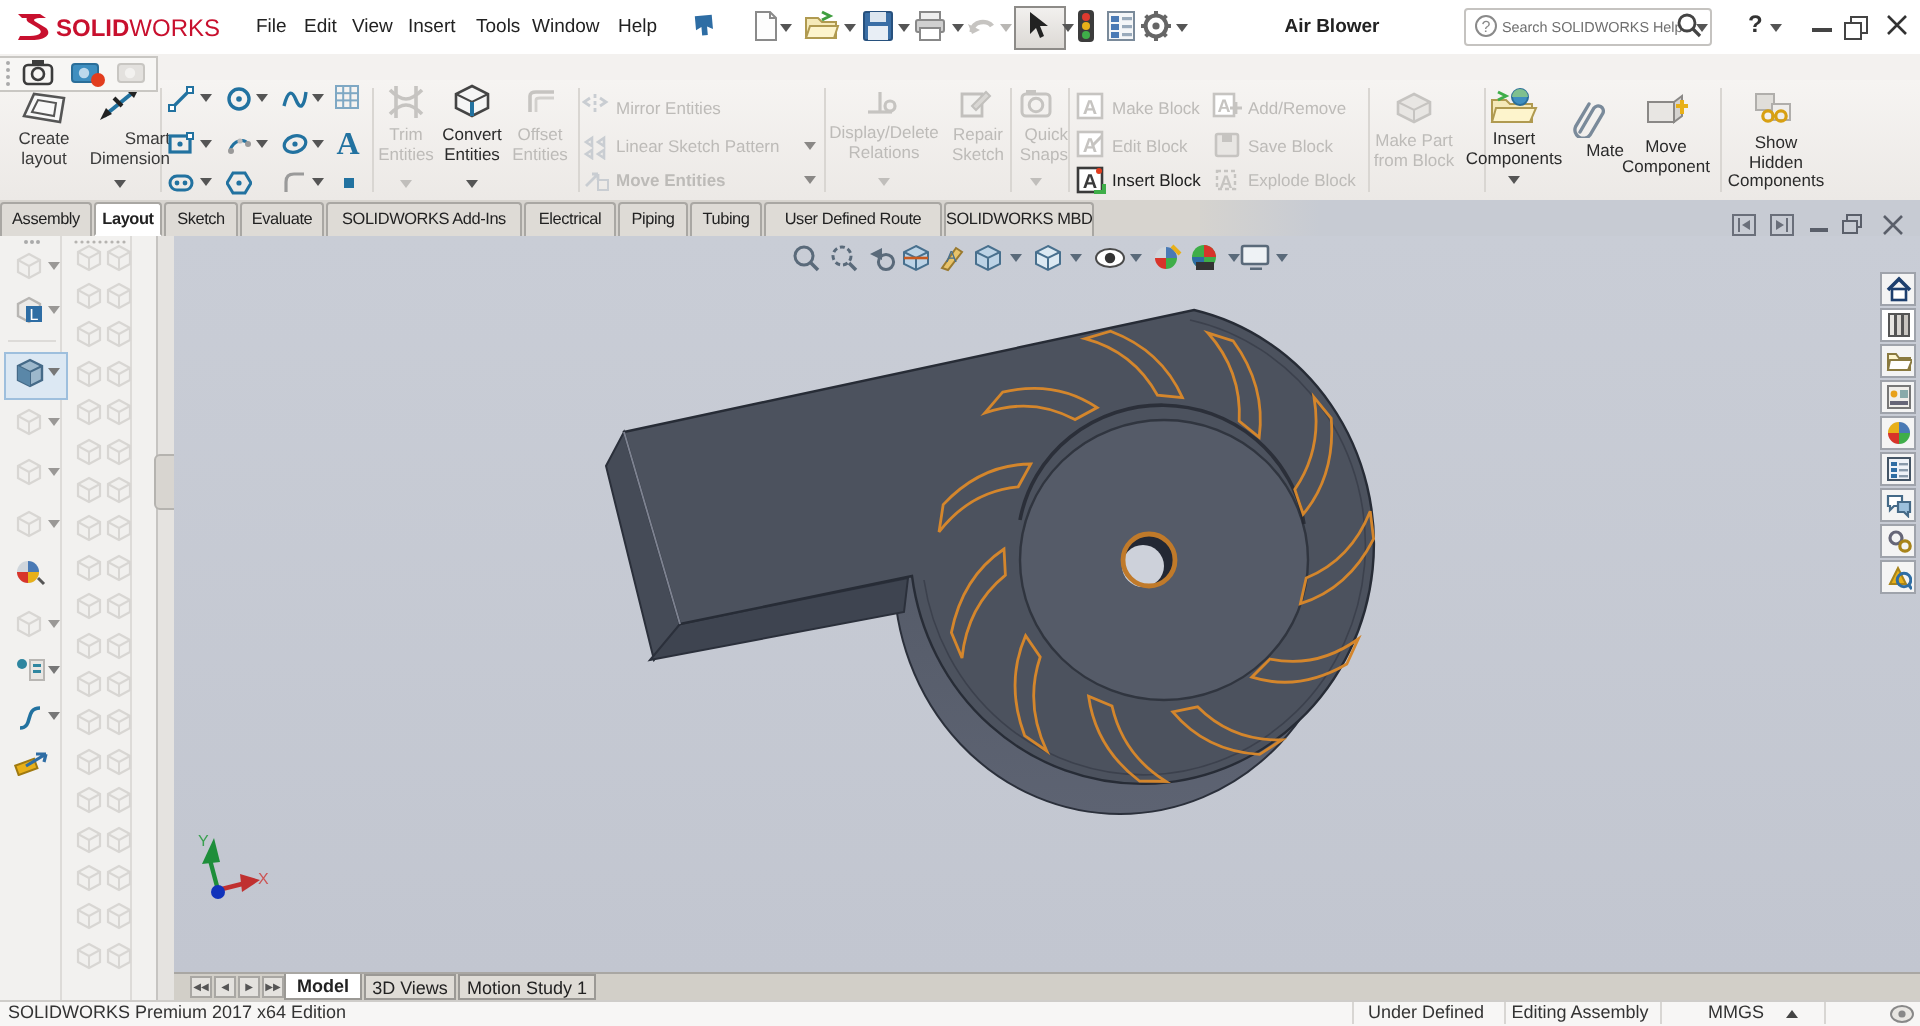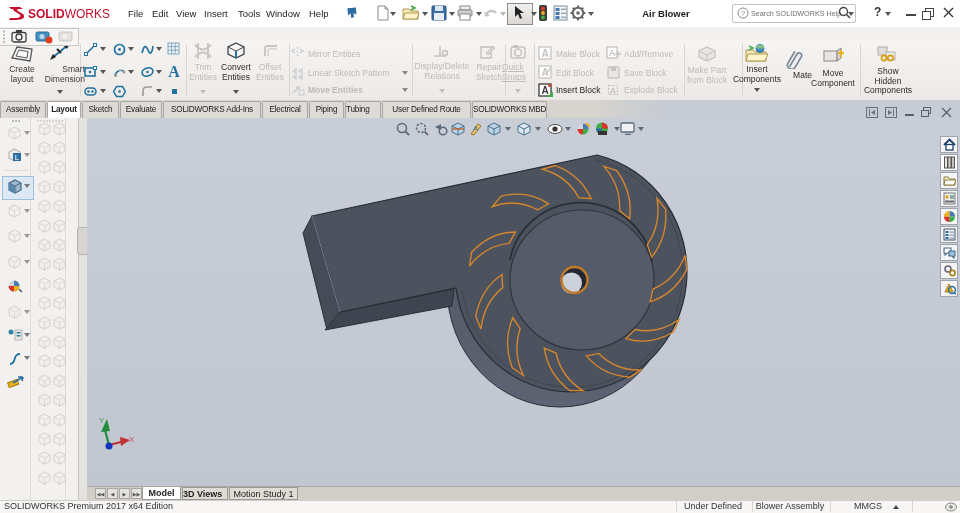--- a/index.html
+++ b/index.html
@@ -274,21 +274,21 @@
 <svg style="position:absolute;left:478px;top:44px;" width="20" height="17" viewBox="0 0 20 17">
     <path d="M3,3 L13,3 L13,14 L3,14 Z" fill="#f2f1ef" stroke="#c2c0bd" stroke-width="1.4"></path>
     <path d="M8,9 L15,2 L17,4 L10,11 Z" fill="#d9d7d4" stroke="#c2c0bd"></path>
   </svg>
 <div style="position:absolute;left:471px;top:62px;width:36px;text-align:center;font-size:8.5px;color:#bdbbb8;font-weight:normal;line-height:10px;">Repair<br>Sketch</div>
 <svg style="position:absolute;left:509px;top:44px;" width="19" height="16" viewBox="0 0 19 16">
     <rect x="2" y="3" width="14" height="11" rx="2" fill="none" stroke="#c6c4c1" stroke-width="1.5"></rect>
     <circle cx="9" cy="8.5" r="3.4" fill="none" stroke="#c6c4c1" stroke-width="1.5"></circle>
     <rect x="4" y="1" width="5" height="2.5" fill="#c6c4c1"></rect>
   </svg>
-<div style="position:absolute;left:502px;top:62px;width:32px;text-align:left;font-size:8.5px;color:#bdbbb8;font-weight:normal;line-height:10px;text-decoration:underline;">Quick<br>Snaps</div>
+<div style="position:absolute;left:502px;top:62px;width:32px;text-align:right;font-size:8.5px;color:#bdbbb8;font-weight:normal;line-height:10px;">Quick<br>Snaps</div>
 <div style="position:absolute;left:515px;top:89px;width:0;height:0;border-left:3px solid transparent;border-right:3px solid transparent;border-top:4px solid #c0bebb"></div>
 <svg style="position:absolute;left:538px;top:46px;" width="15" height="15" viewBox="0 0 15 15">
     <rect x="1" y="1" width="12" height="12" fill="#fff" stroke="#c6c4c1" stroke-width="1.3"></rect>
     <text x="7" y="11" text-anchor="middle" font-family="Liberation Sans, sans-serif" font-size="10" font-weight="bold" fill="#c6c4c1">A</text>
   </svg>
 <div style="position:absolute;left:556px;top:49px;white-space:nowrap;font-size:8.5px;color:#bdbbb8;font-weight:normal;">Make Block</div>
 <svg style="position:absolute;left:538px;top:65px;" width="15" height="15" viewBox="0 0 15 15">
     <rect x="1" y="1" width="12" height="12" fill="#fff" stroke="#c6c4c1" stroke-width="1.3"></rect>
     <text x="7" y="11" text-anchor="middle" font-family="Liberation Sans, sans-serif" font-size="10" font-weight="bold" fill="#c6c4c1">A</text>
     <path d="M8,8 L13,3" stroke="#c6c4c1" stroke-width="1.5"></path>
@@ -351,21 +351,21 @@
 <div style="position:absolute;left:857px;top:67px;width:62px;text-align:center;font-size:8.5px;color:#2b2b2b;font-weight:normal;line-height:9.5px;">Show<br>Hidden<br>Components</div>
 <div style="position:absolute;left:0;top:100px;width:960px;height:18px;background:#d7d4cf;border-bottom:1px solid #b9b6b1;"></div>
 <div style="position:absolute;left:600px;top:100px;width:360px;height:18px;background:linear-gradient(90deg,#d5d3cf,#c7cbd3 60px,#c7cbd3);"></div>
 <div style="position:absolute;left:0px;top:101px;width:46px;height:17px;background:#dedbd6;border:1px solid #a9a7a3;border-bottom:none;border-radius:2px 2px 0 0;box-sizing:border-box;font-size:8.2px;font-weight:normal;color:#222;text-align:center;line-height:16px;letter-spacing:-0.2px;white-space:nowrap;overflow:hidden;">Assembly</div>
 <div style="position:absolute;left:47px;top:101px;width:34px;height:17px;background:#ffffff;border:1px solid #a9a7a3;border-bottom:none;border-bottom:1px solid #fff;border-radius:2px 2px 0 0;box-sizing:border-box;font-size:8.2px;font-weight:bold;color:#222;text-align:center;line-height:16px;letter-spacing:-0.2px;white-space:nowrap;overflow:hidden;">Layout</div>
 <div style="position:absolute;left:82px;top:101px;width:37px;height:17px;background:#dedbd6;border:1px solid #a9a7a3;border-bottom:none;border-radius:2px 2px 0 0;box-sizing:border-box;font-size:8.2px;font-weight:normal;color:#222;text-align:center;line-height:16px;letter-spacing:-0.2px;white-space:nowrap;overflow:hidden;">Sketch</div>
 <div style="position:absolute;left:120px;top:101px;width:42px;height:17px;background:#dedbd6;border:1px solid #a9a7a3;border-bottom:none;border-radius:2px 2px 0 0;box-sizing:border-box;font-size:8.2px;font-weight:normal;color:#222;text-align:center;line-height:16px;letter-spacing:-0.2px;white-space:nowrap;overflow:hidden;">Evaluate</div>
 <div style="position:absolute;left:163px;top:101px;width:98px;height:17px;background:#dedbd6;border:1px solid #a9a7a3;border-bottom:none;border-radius:2px 2px 0 0;box-sizing:border-box;font-size:8.2px;font-weight:normal;color:#222;text-align:center;line-height:16px;letter-spacing:-0.2px;white-space:nowrap;overflow:hidden;">SOLIDWORKS Add-Ins</div>
 <div style="position:absolute;left:262px;top:101px;width:46px;height:17px;background:#dedbd6;border:1px solid #a9a7a3;border-bottom:none;border-radius:2px 2px 0 0;box-sizing:border-box;font-size:8.2px;font-weight:normal;color:#222;text-align:center;line-height:16px;letter-spacing:-0.2px;white-space:nowrap;overflow:hidden;">Electrical</div>
 <div style="position:absolute;left:309px;top:101px;width:35px;height:17px;background:#dedbd6;border:1px solid #a9a7a3;border-bottom:none;border-radius:2px 2px 0 0;box-sizing:border-box;font-size:8.2px;font-weight:normal;color:#222;text-align:center;line-height:16px;letter-spacing:-0.2px;white-space:nowrap;overflow:hidden;">Piping</div>
-<div style="position:absolute;left:345px;top:101px;width:36px;height:17px;background:#dedbd6;border:1px solid #a9a7a3;border-bottom:none;border-radius:2px 2px 0 0;box-sizing:border-box;font-size:8.2px;font-weight:normal;color:#222;line-height:16px;letter-spacing:-0.2px;white-space:nowrap;overflow:hidden;">Tubing</div>
+<div style="position:absolute;left:345px;top:101px;width:36px;height:17px;background:#dedbd6;border:1px solid #a9a7a3;border-bottom:none;border-radius:2px 2px 0 0;box-sizing:border-box;font-size:8.2px;font-weight:normal;color:#222;text-align:center;line-height:16px;letter-spacing:-0.2px;white-space:nowrap;overflow:hidden;">Tubing</div>
 <div style="position:absolute;left:382px;top:101px;width:89px;height:17px;background:#dedbd6;border:1px solid #a9a7a3;border-bottom:none;border-radius:2px 2px 0 0;box-sizing:border-box;font-size:8.2px;font-weight:normal;color:#222;text-align:center;line-height:16px;letter-spacing:-0.2px;white-space:nowrap;overflow:hidden;">User Defined Route</div>
 <div style="position:absolute;left:472px;top:101px;width:75px;height:17px;background:#dedbd6;border:1px solid #a9a7a3;border-bottom:none;border-radius:2px 2px 0 0;box-sizing:border-box;font-size:8.2px;font-weight:normal;color:#222;text-align:center;line-height:16px;letter-spacing:-0.2px;white-space:nowrap;overflow:hidden;">SOLIDWORKS MBD</div>
 <svg style="position:absolute;left:866px;top:107px;" width="12" height="11" viewBox="0 0 12 11">
     <rect x="0.5" y="0.5" width="11" height="10" fill="none" stroke="#6a6f7a"></rect>
     <path d="M3.5,2 L3.5,9" stroke="#6a6f7a"></path>
     <path d="M9,3 L5,5.5 L9,8 Z" fill="#6a6f7a"></path>
   </svg>
 <svg style="position:absolute;left:885px;top:107px;" width="12" height="11" viewBox="0 0 12 11">
     <rect x="0.5" y="0.5" width="11" height="10" fill="none" stroke="#6a6f7a"></rect>
     <path d="M8.5,2 L8.5,9" stroke="#6a6f7a"></path>
@@ -776,27 +776,27 @@
     <path d="M2,10 L6,2 L10,10 Z" fill="#e8b019" stroke="#a8841a"></path>
     <circle cx="9" cy="8" r="3.4" fill="none" stroke="#2e6da4" stroke-width="1.5"></circle>
     <line x1="11.3" y1="10.5" x2="13" y2="12.5" stroke="#2e6da4" stroke-width="1.6"></line>
   </svg>
 <div style="position:absolute;left:87px;top:486px;width:873px;height:14px;background:#d2cfc8;border-top:1px solid #a9a7a3;"></div>
 <div style="position:absolute;left:95px;top:488px;width:11px;height:11px;background:#e4e2de;border:1px solid #a9a7a3;box-sizing:border-box;font-size:5px;color:#555;text-align:center;line-height:10px;">◀◀</div>
 <div style="position:absolute;left:107px;top:488px;width:11px;height:11px;background:#e4e2de;border:1px solid #a9a7a3;box-sizing:border-box;font-size:5px;color:#555;text-align:center;line-height:10px;">◀</div>
 <div style="position:absolute;left:119px;top:488px;width:11px;height:11px;background:#e4e2de;border:1px solid #a9a7a3;box-sizing:border-box;font-size:5px;color:#555;text-align:center;line-height:10px;">▶</div>
 <div style="position:absolute;left:131px;top:488px;width:11px;height:11px;background:#e4e2de;border:1px solid #a9a7a3;box-sizing:border-box;font-size:5px;color:#555;text-align:center;line-height:10px;">▶▶</div>
 <div style="position:absolute;left:142px;top:487px;width:39px;height:13px;background:#ffffff;border:1px solid #9b9995;border-top:none;box-sizing:border-box;font-size:9px;font-weight:bold;color:#222;text-align:center;line-height:12px;white-space:nowrap;">Model</div>
-<div style="position:absolute;left:182px;top:487px;width:46px;height:13px;background:#dfdcd6;border:1px solid #9b9995;border-top:1px solid #9b9995;box-sizing:border-box;font-size:9px;font-weight:bold;color:#222;text-align:left;line-height:12px;white-space:nowrap;">3D Views</div>
+<div style="position:absolute;left:182px;top:487px;width:46px;height:13px;background:#dfdcd6;border:1px solid #9b9995;border-top:1px solid #9b9995;box-sizing:border-box;font-size:9px;font-weight:normal;color:#222;text-align:center;line-height:12px;white-space:nowrap;">3D Views</div>
 <div style="position:absolute;left:229px;top:487px;width:69px;height:13px;background:#dfdcd6;border:1px solid #9b9995;border-top:1px solid #9b9995;box-sizing:border-box;font-size:9px;font-weight:normal;color:#222;text-align:center;line-height:12px;white-space:nowrap;">Motion Study 1</div>
 <div style="position:absolute;left:0;top:500px;width:960px;height:13px;background:#f7f6f5;border-top:1px solid #cfcdca;box-sizing:border-box;"></div>
 <div style="position:absolute;left:4px;top:501px;white-space:nowrap;font-size:9px;color:#333;font-weight:normal;">SOLIDWORKS Premium 2017 x64 Edition</div>
 <div style="position:absolute;left:676px;top:501px;width:1px;height:11px;background:#d8d6d3;"></div>
 <div style="position:absolute;left:752px;top:501px;width:1px;height:11px;background:#d8d6d3;"></div>
 <div style="position:absolute;left:830px;top:501px;width:1px;height:11px;background:#d8d6d3;"></div>
 <div style="position:absolute;left:912px;top:501px;width:1px;height:11px;background:#d8d6d3;"></div>
 <div style="position:absolute;left:673px;top:501px;width:80px;text-align:center;font-size:9px;color:#333;font-weight:normal;">Under Defined</div>
-<div style="position:absolute;left:745px;top:501px;width:90px;text-align:center;font-size:9px;color:#333;font-weight:normal;">Blower Assembly</div>
+<div style="position:absolute;left:745px;top:501px;width:90px;text-align:center;font-size:9px;color:#333;font-weight:normal;">Editing Assembly</div>
 <div style="position:absolute;left:843px;top:501px;width:50px;text-align:center;font-size:9px;color:#333;font-weight:normal;">MMGS</div>
 <div style="position:absolute;left:893px;top:505px;width:0;height:0;border-left:3px solid transparent;border-right:3px solid transparent;border-bottom:4px solid #444;"></div>
 <svg style="position:absolute;left:945px;top:502px;" width="12" height="10" viewBox="0 0 12 10">
     <ellipse cx="6" cy="5" rx="5.5" ry="4" fill="#e8e6e2" stroke="#888"></ellipse>
     <circle cx="6" cy="5" r="1.8" fill="#888"></circle>
   </svg>
 </body></html>

